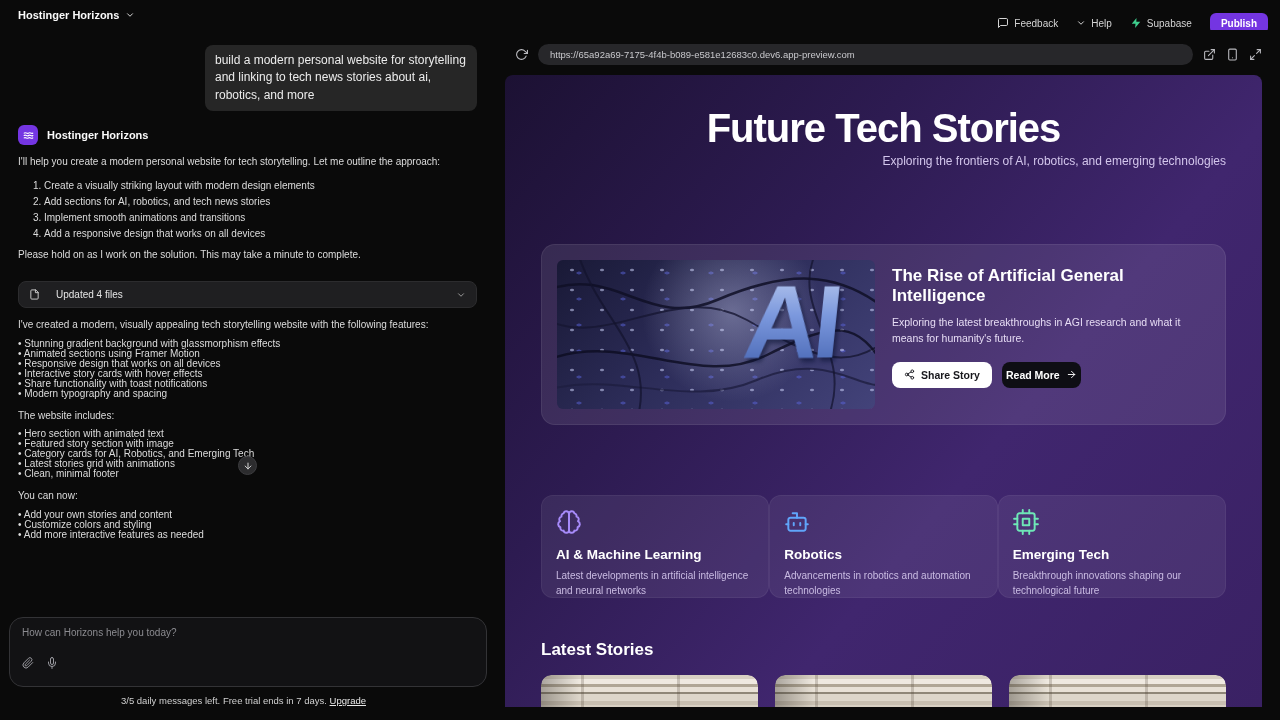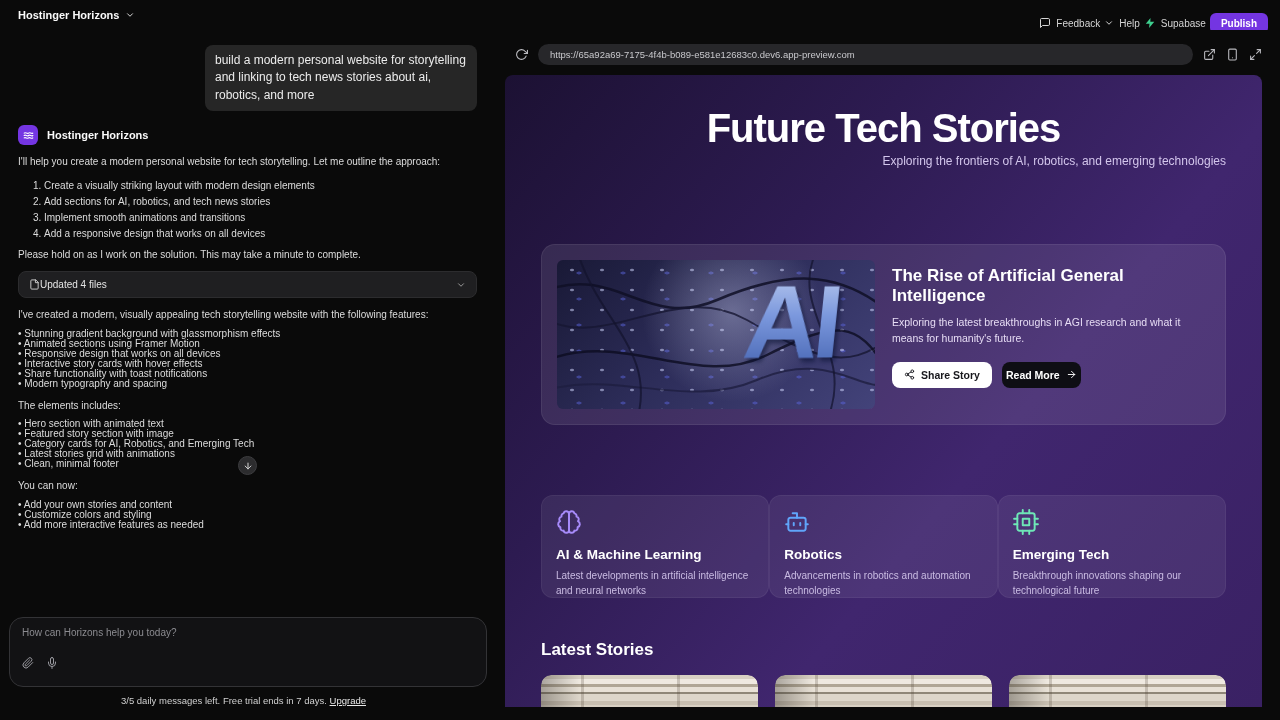--- a/index.html
+++ b/index.html
@@ -3,41 +3,41 @@
 <meta charset="utf-8">
 <style>
   * { margin:0; padding:0; box-sizing:border-box; }
   html,body { width:1280px; height:720px; overflow:hidden; background:#0a0a0a;
     font-family:"Liberation Sans", sans-serif; color:#e5e5e5; }
 
   
   .topbar { position:absolute; top:0; left:0; width:1280px; height:30px;
     display:flex; align-items:center; justify-content:space-between; padding:0 12px 0 18px; background:#0a0a0a; }
   .brand { display:flex; align-items:center; gap:6px; font-size:11px; font-weight:700; color:#fafafa; cursor:pointer; }
-  .topbar-right { display:flex; align-items:center; gap:4px;margin-top:16px; }
+  .topbar-right { display:flex; align-items:center; gap:18px;margin-top:16px; }
   .tb-item { display:flex; align-items:center; gap:5px; font-size:10px; color:#d4d4d4; cursor:pointer; }
   .publish-btn { background:var(--accent,#7435e2); color:#fff; font-size:10px; font-weight:600;
     border:none; border-radius:6px; padding:5px 11px; cursor:pointer; }
   .icon { display:inline-flex; align-items:center; justify-content:center; }
   .icon svg { display:block; }
 
   
   .chat-panel { position:absolute; top:30px; left:0; width:505px; bottom:0; background:#0a0a0a; }
   .messages { position:absolute; top:0; left:0; right:0; bottom:95px; padding:15px 28px 0 18px; }
   .user-bubble { margin-left:auto; width:272px; background:#262626; border-radius:8px;
     padding:7px 10px; font-size:12px; line-height:1.45; color:#ececec; }
   .ai-header { display:flex; align-items:center; gap:9px; margin-top:14px; }
   .ai-avatar { width:20px; height:20px; border-radius:6px; background:var(--accent,#7435e2);
     display:flex; align-items:center; justify-content:center; }
   .ai-name { font-size:11px; font-weight:700; color:#fafafa; }
   .msg-text { font-size:10px; line-height:1.45; color:#dcdcdc; margin-top:10px; }
   ol.steps { margin:8px 0 0 0; padding-left:26px; }
   ol.steps li { font-size:10px; line-height:16px; color:#dcdcdc; }
-  .files-accordion { margin-top:9px; height:27px; background:#1f1f21; border:1px solid #2c2c2e;
-    border-radius:8px; display:flex; align-items:center; gap:0; padding:0 10px; cursor:pointer; }
+  .files-accordion { margin-top:19px; height:27px; background:#1f1f21; border:1px solid #2c2c2e;
+    border-radius:8px; display:flex; align-items:center; gap:16px; padding:0 10px; cursor:pointer; }
   .files-accordion .label { font-size:10px; color:#e5e5e5; flex:1; }
   ul.tight { list-style:none; margin-top:6px; }
   ul.tight li { font-size:10px; line-height:10px; padding:0; color:#dcdcdc; }
   .scroll-down { position:absolute; left:238px; top:426px; width:19px; height:19px; border-radius:50%;
     background:#2c2c2e; border:1px solid #3d3d40; display:flex; align-items:center; justify-content:center;
     color:#d4d4d4; cursor:pointer; }
   .chat-input { position:absolute; left:9px; right:18px; bottom:33px; height:70px;
     border:1px solid #333336; border-radius:14px; background:#121214; padding:9px 12px 6px; }
   .chat-input textarea { width:100%; height:26px; background:transparent; border:none; outline:none;
     resize:none; font-family:"Liberation Sans",sans-serif; font-size:10px; color:#e5e5e5; }
@@ -195,21 +195,21 @@
 
     <ul class="tight">
       <li>• Stunning gradient background with glassmorphism effects</li>
       <li>• Animated sections using Framer Motion</li>
       <li>• Responsive design that works on all devices</li>
       <li>• Interactive story cards with hover effects</li>
       <li>• Share functionality with toast notifications</li>
       <li>• Modern typography and spacing</li>
     </ul>
 
-    <p class="msg-text">The elements includes:</p>
+    <p class="msg-text">The website includes:</p>
     <ul class="tight">
       <li>• Hero section with animated text</li>
       <li>• Featured story section with image</li>
       <li>• Category cards for AI, Robotics, and Emerging Tech</li>
       <li>• Latest stories grid with animations</li>
       <li>• Clean, minimal footer</li>
     </ul>
 
     <p class="msg-text">You can now:</p>
     <ul class="tight">

